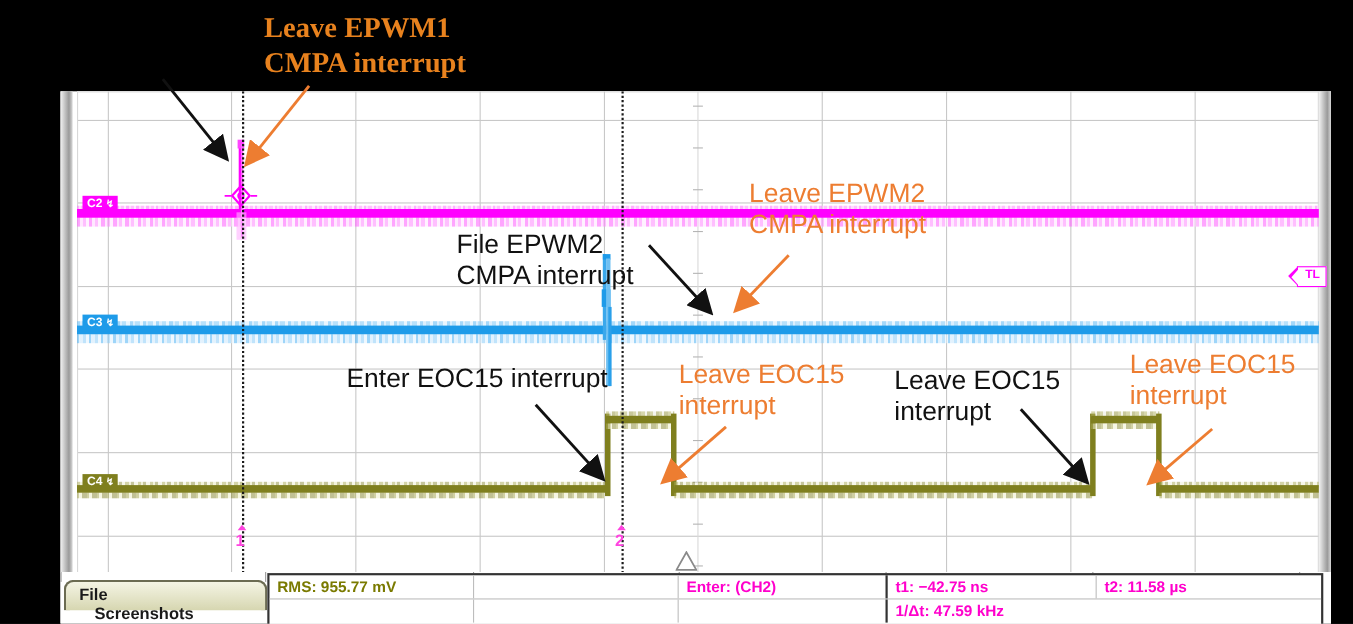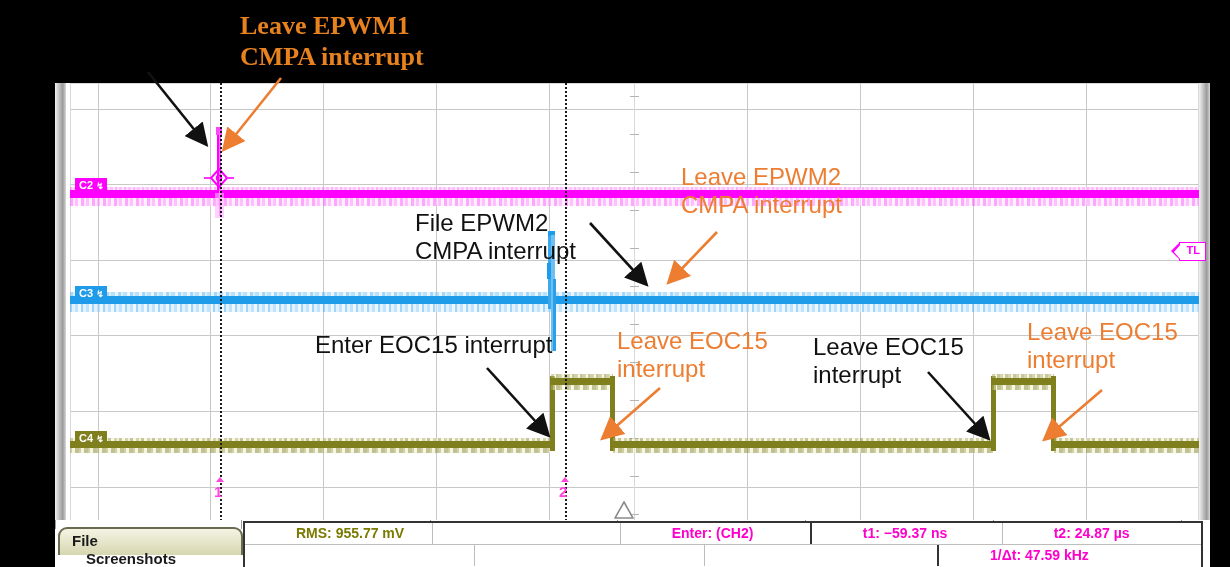--- a/index.html
+++ b/index.html
@@ -71,21 +71,21 @@
   
   #arrows{position:absolute;left:0;top:0;width:1230px;height:567px;pointer-events:none;}
 
   
   #bottom-panel{position:absolute;left:55px;top:520px;width:1155px;height:47px;background:#ffffff;}
   #meas-table{position:absolute;left:188px;top:1px;width:956px;height:45px;
        border:2px solid #333;border-right:2px solid #333;background:#fff;}
   .mrow{display:flex;height:21px;}
   .mrow+.mrow{border-top:1px solid #bdbdbd;}
   .mcell{font-size:14px;font-weight:bold;line-height:21px;padding-left:7px;
-         border-right:1px solid #bdbdbd;box-sizing:border-box;white-space:nowrap;overflow:hidden;margin-left:44px;}
+         border-right:1px solid #bdbdbd;box-sizing:border-box;white-space:nowrap;overflow:hidden;}
   .mcell.c0{width:186px;color:#7a7a00;}
   .mcell.c1{width:186px;}
   .mcell.c2{width:190px;color:#ff00cc;border-right:2px solid #333;}
   .mcell.c3{width:190px;color:#ff00cc;}
   .mcell.c4{width:200px;color:#ff00cc;border-right:none;}
 
   
   #file-btn{position:absolute;left:58px;top:527px;width:185px;height:28px;
      background:linear-gradient(to bottom,#f4f4e4,#e4e4c8 55%,#d6d6b0);
      border:2px solid #6b6b52;border-bottom:none;border-radius:9px 9px 0 0;
@@ -303,22 +303,22 @@
     <div class="panel-tick" style="left:562px;"></div>
     <div class="panel-tick" style="left:750px;"></div>
     <div class="panel-tick" style="left:938px;"></div>
     <div class="panel-tick" style="left:1126px;"></div>
 
     <div id="meas-table">
       <div class="mrow">
         <div class="mcell c0">RMS: 955.77 mV</div>
         <div class="mcell c1"></div>
         <div class="mcell c2">Enter:  (CH2)</div>
-        <div class="mcell c3">t1: −59.37 ns</div>
-        <div class="mcell c4">t2: 24.87 µs</div>
+        <div class="mcell c3">t1: −42.75 ns</div>
+        <div class="mcell c4">t2: 11.58 µs</div>
       </div>
       <div class="mrow">
         <div class="mcell c0"></div>
         <div class="mcell c1"></div>
         <div class="mcell c2"></div>
         <div class="mcell c4">1/Δt: 47.59 kHz</div>
       </div>
     </div>
   </div>
 

